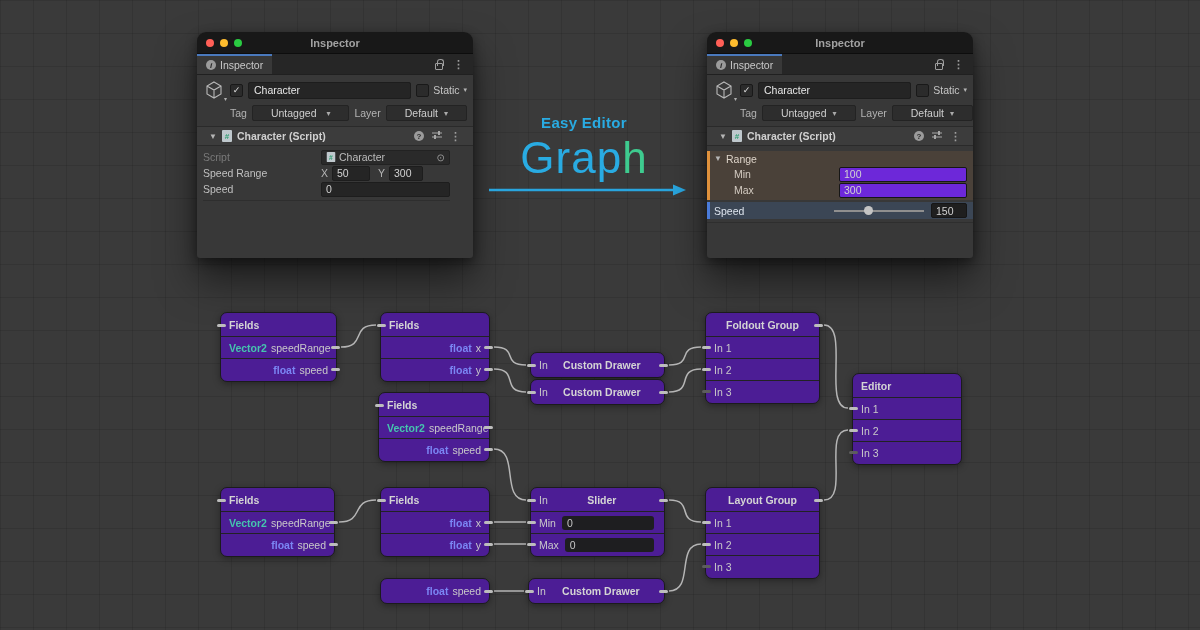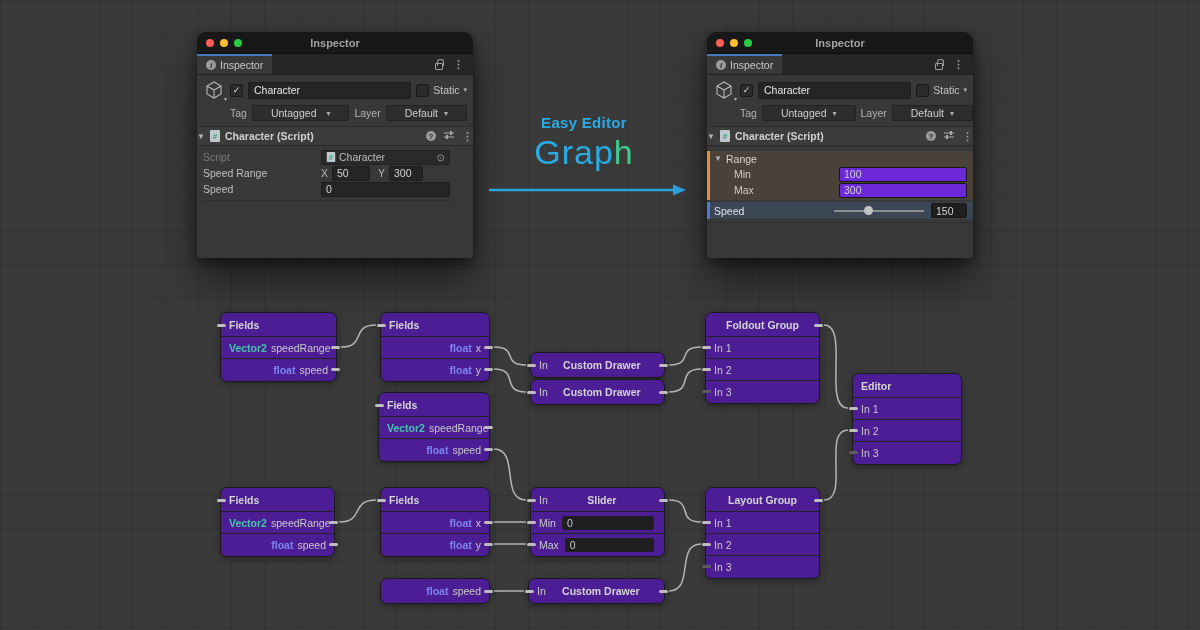--- a/index.html
+++ b/index.html
@@ -47,21 +47,21 @@
   .chk.checked::after{content:"\2713";}
   .namefield{flex:1;height:15px;background:#252525;border:1px solid #1d1d1d;border-radius:2px;display:flex;align-items:center;padding:0 5px;color:#e6e6e6;}
   .static-grp{display:flex;align-items:center;gap:4px;color:#c6c6c6;flex:0 0 auto;}
   .caret{font-size:7px;color:#b3b3b3;}
   .go-row2{display:flex;align-items:center;gap:5px;margin-top:4px;padding-left:27px;}
   .lbl{color:#b3b3b3;}
   .dd{height:14px;background:#2d2d2d;border:1px solid #232323;border-radius:2px;display:flex;align-items:center;justify-content:space-between;padding:0 18px;color:#cecece;}
   .dd::after{content:"\25BE";font-size:8px;color:#aaa;margin-left:6px;}
   .dd.tagdd{width:80px;} .dd.layerdd{width:70px;flex:1;}
 
-  .comp-header{height:18px;background:#3c3c3c;border-bottom:1px solid #2a2a2a;display:flex;align-items:center;gap:5px;padding:0 0;font-weight:bold;color:#d0d0d0;}
+  .comp-header{height:18px;background:#3c3c3c;border-bottom:1px solid #2a2a2a;display:flex;align-items:center;gap:5px;padding:0 12px;font-weight:bold;color:#d0d0d0;}
   .fold{font-size:8px;color:#b5b5b5;width:8px;flex:0 0 auto;}
   .fold::after{content:"\25BC";}
   .script-ic{width:10px;height:12px;background:#bfc8cd;border-radius:1px;display:inline-flex;align-items:center;justify-content:center;color:#2f9e72;font-size:8px;font-weight:bold;flex:0 0 auto;}
   .script-ic::after{content:"#";}
   .comp-icons{margin-left:auto;display:flex;align-items:center;gap:7px;font-weight:normal;}
   .help-ic{width:10px;height:10px;border-radius:50%;background:#9b9b9b;color:#2c2c2c;font-size:8px;font-weight:bold;display:inline-flex;align-items:center;justify-content:center;}
   .help-ic::after{content:"?";}
 
   .props{padding:3px 23px 0 6px;}
   .prow{height:16px;display:flex;align-items:center;}
@@ -86,21 +86,21 @@
   .speed-hrow{margin-top:2px;height:17px;background:#3b4655;border-left:3px solid #4a7bd9;display:flex;align-items:center;padding:0 6px 0 4px;}
   .speed-hrow .slabel{width:120px;flex:0 0 auto;color:#dde4ee;}
   .strack{flex:1;position:relative;height:9px;margin-right:7px;}
   .strack::before{content:"";position:absolute;left:0;right:0;top:4px;height:1.5px;background:#8f8f8f;}
   .shandle{position:absolute;top:0;width:9px;height:9px;border-radius:50%;background:#c4c4c4;margin-left:-4px;}
   .sfield{width:26px;height:13px;background:#1f1f1f;border:1px solid #161616;border-radius:2px;display:flex;align-items:center;padding:0 4px;color:#d2d2d2;flex:0 0 auto;}
 
   
   .center-block{position:absolute;left:478px;top:114px;width:212px;text-align:center;}
   .kicker{font-size:15px;font-weight:bold;color:#29abe2;letter-spacing:.3px;}
-  .big-title{font-size:34px;margin-top:2px;letter-spacing:1px;color:#29abe2;}
+  .big-title{font-size:44px;margin-top:2px;letter-spacing:1px;color:#29abe2;}
   .big-title .green{color:#3ecb8f;}
   .arrow-svg{position:absolute;left:487px;top:183px;}
 
   
   #wires{position:absolute;left:0;top:0;}
   .gnode{
     position:absolute;box-sizing:border-box;background:#4c1d95;border:1px solid #1b1b1d;border-radius:7px;
     padding:1px 0;box-shadow:0 2px 7px rgba(0,0,0,.35);font-size:10.5px;
   }
   .grow{position:relative;height:22px;display:flex;align-items:center;padding:0 8px;box-sizing:border-box;}

